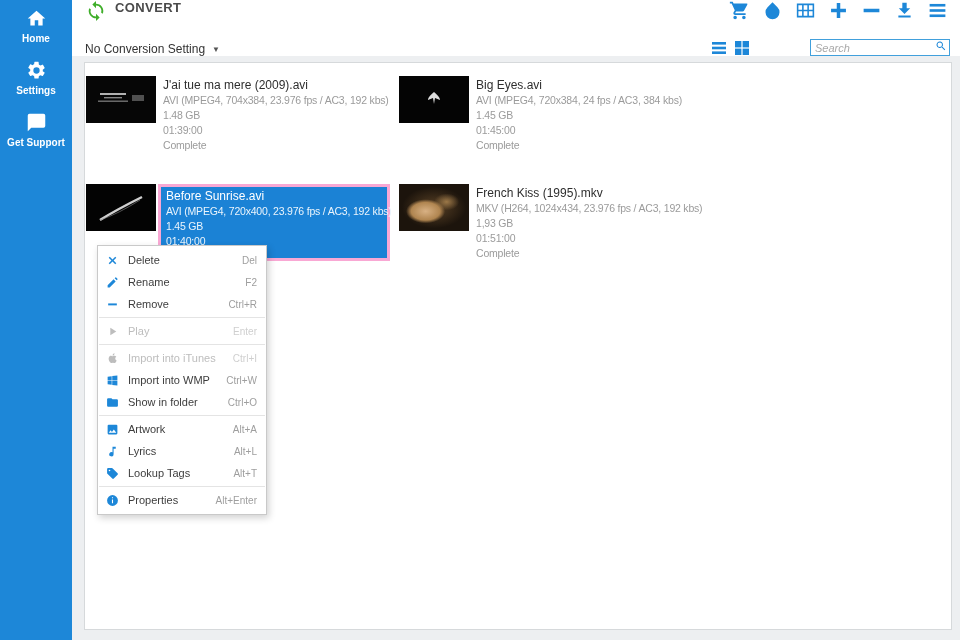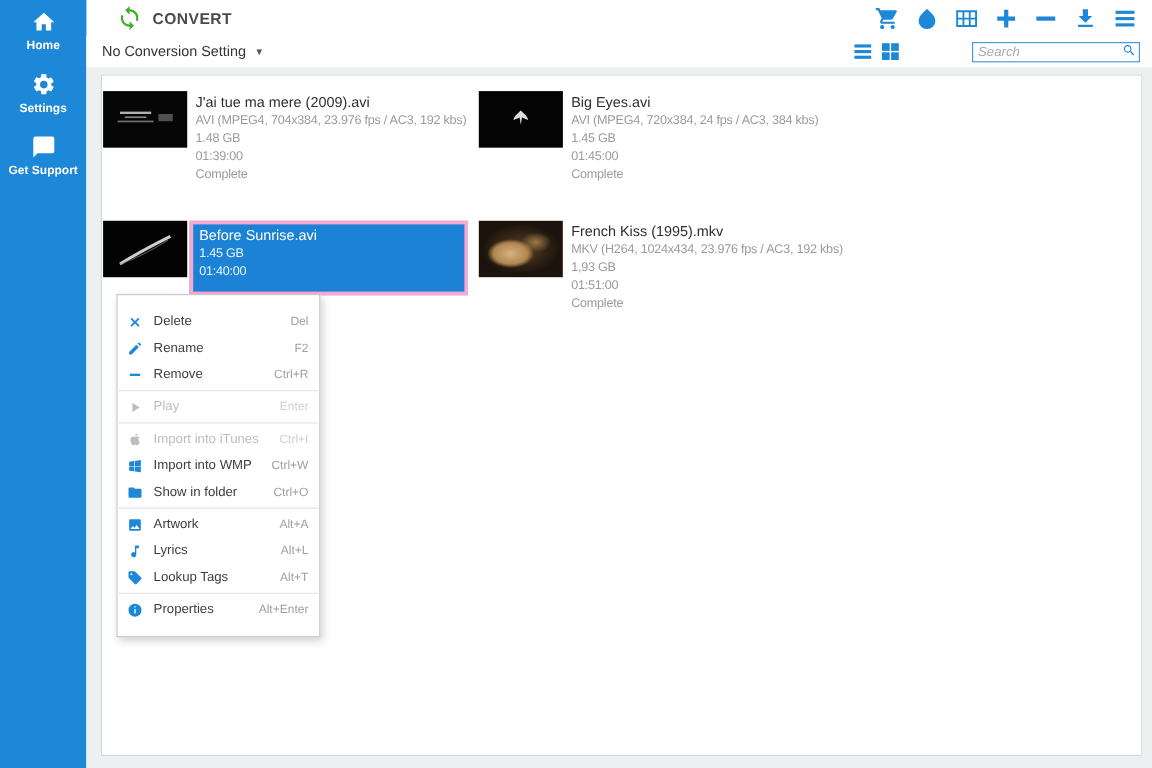--- a/index.html
+++ b/index.html
@@ -7,30 +7,30 @@
   .app{position:relative;width:960px;height:640px;background:#fff;}
 
   
   .sidebar{position:absolute;left:0;top:0;width:72px;height:640px;background:#1d87d8;}
   .side-item{display:flex;flex-direction:column;align-items:center;color:#fff;margin-bottom:16px;cursor:pointer;}
   .side-item:first-child{padding-top:8px;}
   .side-item svg{width:21px;height:21px;fill:#fff;}
   .side-item .lbl{font-size:10px;margin-top:4px;font-weight:bold;}
 
   
-  .topbar{position:absolute;left:84px;top:0;right:0;height:30px;background:#fff;display:flex;align-items:center;}
+  .topbar{position:absolute;left:72px;top:0;right:0;height:30px;background:#fff;display:flex;align-items:flex-start;}
   .logo{margin-left:13px;width:22px;height:22px;flex:none;}
   .app-title{font-size:13px;font-weight:bold;color:#4a4a4a;letter-spacing:.4px;margin-left:8px;}
   .topbar-icons{margin-left:auto;display:flex;align-items:center;gap:12px;padding-right:12px;}
   .tb-btn{display:inline-flex;cursor:pointer;}
   .tb-btn svg{width:21px;height:21px;fill:#1d87d8;}
   .tb-btn svg.stroked{fill:none;stroke:#1d87d8;stroke-width:1.8;}
 
   
-  .toolbar{position:absolute;left:72px;top:30px;right:0;height:26px;background:#fff;display:flex;align-items:center;gap:44px;}
+  .toolbar{position:absolute;left:72px;top:30px;right:0;height:26px;background:#fff;display:flex;align-items:flex-end;gap:44px;}
   .preset{margin-left:13px;font-size:12px;color:#333;display:flex;align-items:center;gap:7px;cursor:pointer;}
   .caret{font-size:8px;color:#555;}
   .view-toggles{margin-left:auto;display:flex;gap:7px;align-items:center;}
   .vt-btn{display:inline-flex;cursor:pointer;}
   .vt-btn svg{width:16px;height:16px;fill:#1d87d8;}
   .search-box{position:relative;margin-left:16px;margin-right:10px;}
   .search-box input{width:116px;height:15px;border:1px solid #41a0dc;font-size:11px;font-style:italic;
     color:#666;padding:0 18px 0 4px;outline:none;font-family:"Liberation Sans",sans-serif;}
   .search-box input::placeholder{color:#a9a9a9;font-style:italic;}
   .search-box svg{position:absolute;right:3px;top:2px;width:12px;height:12px;fill:#1d87d8;}
@@ -49,21 +49,21 @@
     #1c140c;}
   .info{margin-left:2px;padding:2px 5px 4px;width:216px;}
   .title{font-size:12px;color:#2e2e2e;line-height:15px;white-space:nowrap;}
   .meta{font-size:10.5px;color:#9b9b9b;line-height:15px;white-space:nowrap;letter-spacing:-0.2px;}
   .file-card.selected .info{background:#1b82d5;border:3px solid #f9a8d4;padding:2px 5px 9px;}
   .file-card.selected .title{color:#fff;}
   .file-card.selected .meta{color:#eaf4fc;}
 
   
   .context-menu{position:absolute;left:97px;top:245px;width:168px;background:#fff;border:1px solid #c9c9c9;
-    box-shadow:2px 3px 7px rgba(0,0,0,.18);padding:11px 0;z-index:10;}
+    box-shadow:2px 3px 7px rgba(0,0,0,.18);padding:3px 0;z-index:10;}
   .menu-item{display:flex;align-items:center;height:22px;padding:0 9px 0 8px;font-size:11px;color:#3d3d3d;cursor:pointer;}
   .menu-item svg{width:13px;height:13px;margin-right:9px;fill:#1d87d8;flex:none;}
   .menu-item .shortcut{margin-left:auto;font-size:10px;color:#9e9e9e;}
   .menu-item.disabled{color:#bdbdbd;cursor:default;align-items:center;}
   .menu-item.disabled svg{fill:#bdbdbd;}
   .menu-item.disabled .shortcut{color:#cfcfcf;}
   .menu-sep{height:1px;background:#e4e4e4;margin:2px 1px;}
 </style>
 </head>
 <body>
@@ -210,20 +210,21 @@
         <div class="file-card selected">
           <div class="thumb">
             <svg viewBox="0 0 70 47">
                 <rect width="70" height="47" fill="#030303"></rect>
                 <path d="M14 36 Q30 26 56 13" stroke="#e5e5e5" stroke-width="2.5" fill="none" opacity=".9"></path>
                 <path d="M14 36 Q32 30 54 16" stroke="#888888" stroke-width="1" fill="none" opacity=".6"></path>
               </svg>
           </div>
           <div class="info">
             <div class="title">Before Sunrise.avi</div>
+            <div class="meta">AVI (MPEG4, 720x400, 23.976 fps / AC3, 192 kbs)</div>
             <div class="meta">1.45 GB</div>
             <div class="meta">01:40:00</div>
           </div>
         </div>
 
         <div class="file-card">
           <div class="thumb art"></div>
           <div class="info">
             <div class="title">French Kiss (1995).mkv</div>
             <div class="meta">MKV (H264, 1024x434, 23.976 fps / AC3, 192 kbs)</div>

